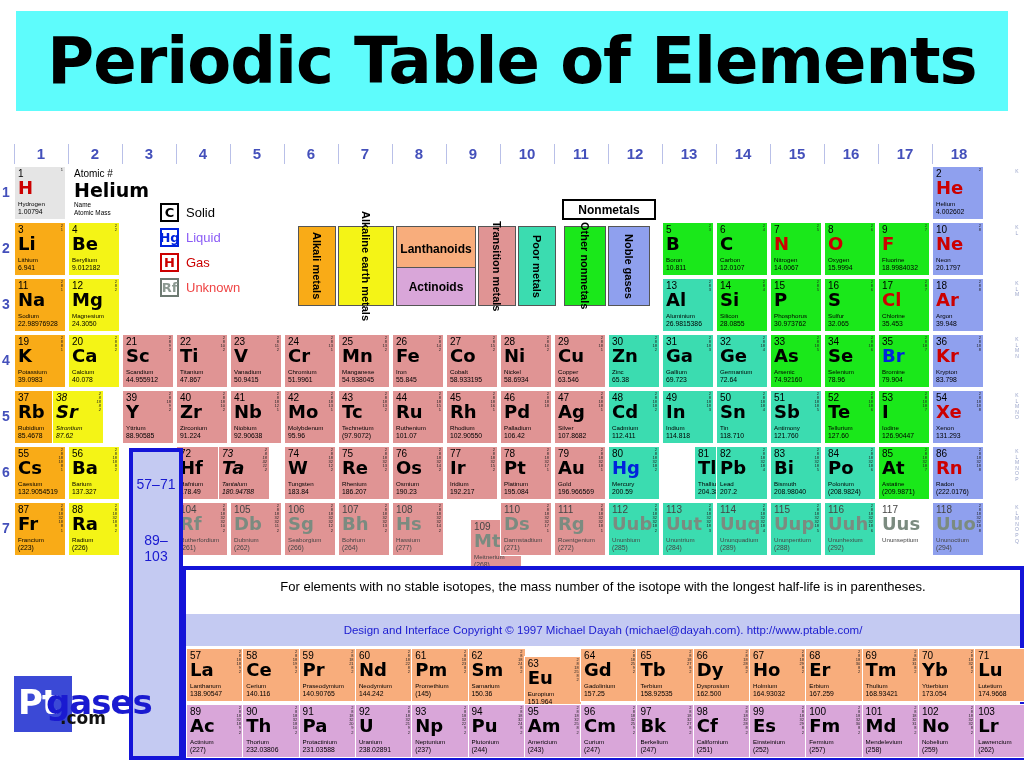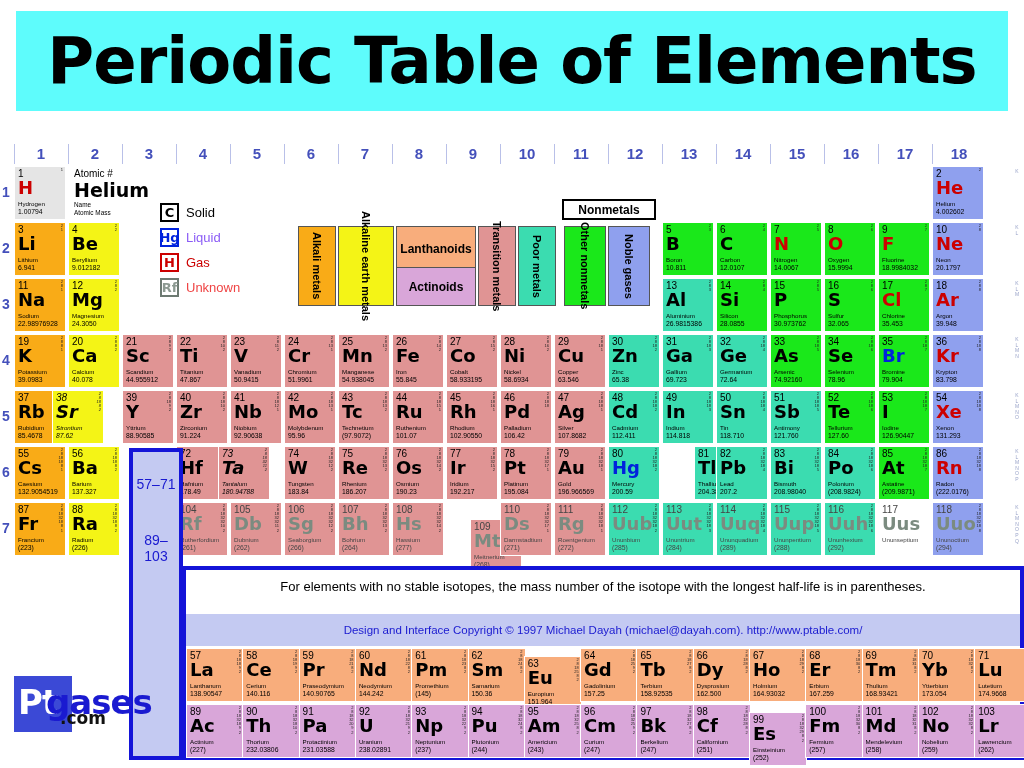--- a/index.html
+++ b/index.html
@@ -1057,21 +1057,21 @@
       <span class="nm">Berkelium</span>
       <span class="ms">(247)</span>
     </div>
     <div class="fcell c-actin st-solid" style="left: 506.7px; top: 56px;">
       <span class="z">98</span>
       <span class="sh">2<br>8<br>18<br>32<br>28<br>8<br>2</span>
       <span class="sym">Cf</span>
       <span class="nm">Californium</span>
       <span class="ms">(251)</span>
     </div>
-    <div class="fcell c-actin st-solid" style="left: 563px; top: 56px; margin-top: 8px;">
+    <div class="fcell c-actin st-solid" style="left: 563px; top: 56px;">
       <span class="z">99</span>
       <span class="sh">2<br>8<br>18<br>32<br>29<br>8<br>2</span>
       <span class="sym">Es</span>
       <span class="nm">Einsteinium</span>
       <span class="ms">(252)</span>
     </div>
     <div class="fcell c-actin st-solid" style="left: 619.3px; top: 56px;">
       <span class="z">100</span>
       <span class="sh">2<br>8<br>18<br>32<br>30<br>8<br>2</span>
       <span class="sym">Fm</span>

